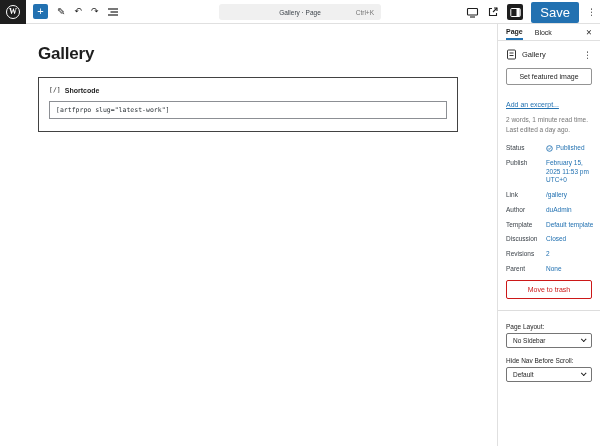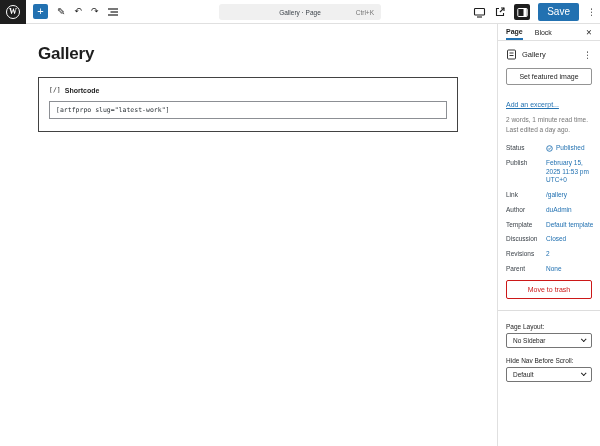--- a/index.html
+++ b/index.html
@@ -14,21 +14,21 @@
   .plus-btn { width:15px; height:15px; margin-left:7px; background:#2271b1; color:#fff; border-radius:2px; display:flex; align-items:center; justify-content:center; font-size:11px; line-height:1; cursor:pointer; }
   .tool { margin-left:9px; font-size:10px; line-height:1; color:#1e1e1e; cursor:pointer; }
   .tool.small { font-size:9px; }
   .listview-icon { margin-left:9px; display:flex; align-items:center; cursor:pointer; }
   .cmd-pill { position:absolute; left:50%; top:4px; transform:translateX(-50%); width:162px; height:16px; background:#f0f0f0; border-radius:3px; cursor:pointer; }
   .cmd-title { position:absolute; left:0; right:0; top:0; bottom:0; display:flex; align-items:center; justify-content:center; font-size:6.5px; color:#3c434a; }
   .cmd-shortcut { position:absolute; right:7px; top:0; bottom:0; display:flex; align-items:center; font-size:6.5px; color:#757575; }
   .topbar-right { position:absolute; right:4px; top:0; height:24px; display:flex; align-items:center; gap:8px; }
   .icon-btn { display:flex; align-items:center; justify-content:center; cursor:pointer; }
   .settings-toggle { width:16px; height:16px; background:#1e1e1e; border-radius:2px; }
-  .save-btn { background:#2271b1; color:#fff; font-size:10px; padding:4px 9px; border-radius:2px; border:none; line-height:1; cursor:pointer; font-family:"Liberation Sans", sans-serif; }
+  .save-btn { background:#2271b1; color:#fff; font-size:13px; padding:4px 9px; border-radius:2px; border:none; line-height:1; cursor:pointer; font-family:"Liberation Sans", sans-serif; }
   .kebab { font-size:9px; color:#1e1e1e; cursor:pointer; letter-spacing:0; }
 
   
   .page-body { flex:1; display:flex; min-height:0; }
   .canvas { flex:1; background:#fff; padding:20px 0 0 38px; }
   .doc-title { font-size:17px; font-weight:bold; color:#1e1e1e; letter-spacing:-0.2px; margin-bottom:13px; }
   .sc-block { width:420px; border:1px solid #424242; padding:8px 10px 12px 10px; background:#fff; cursor:pointer; }
   .sc-label { display:flex; align-items:center; gap:4px; margin-bottom:7px; }
   .sc-label-icon { font-family:"DejaVu Sans Mono", monospace; font-size:6.5px; color:#1e1e1e; }
   .sc-label-text { font-size:7px; font-weight:bold; color:#1e1e1e; }

